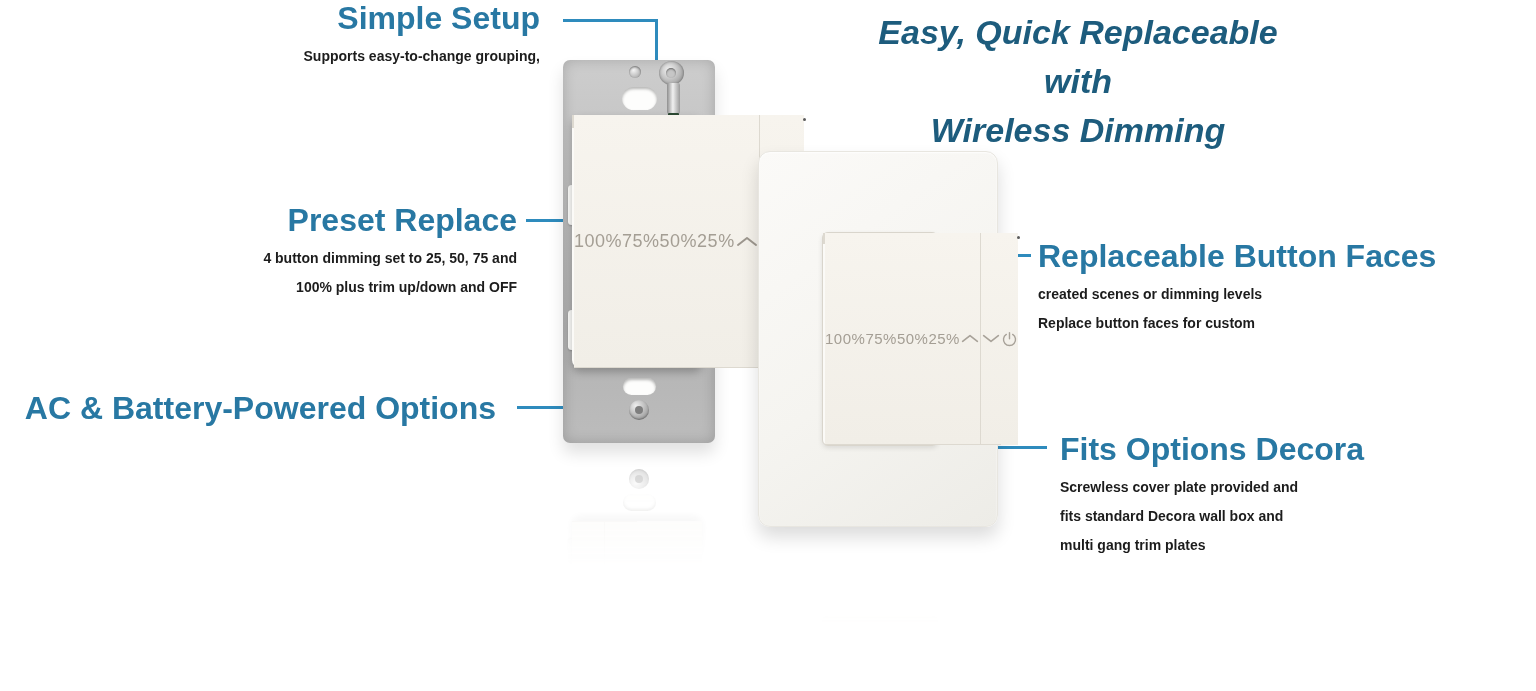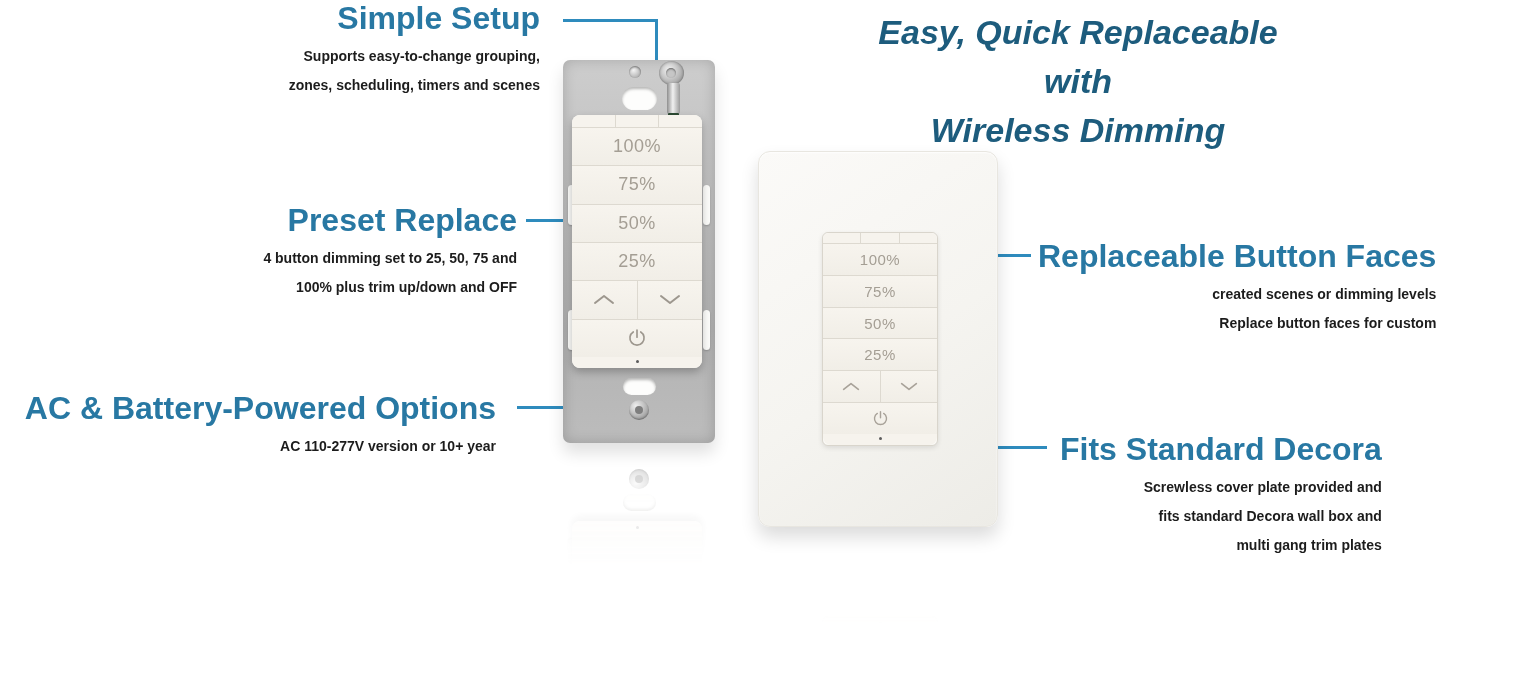--- a/index.html
+++ b/index.html
@@ -13,21 +13,21 @@
   .canvas{
     position:relative;width:1536px;height:691px;background:#fff;overflow:hidden;
     font-family:"Liberation Sans",sans-serif;
   }
   
   .title{
     position:absolute;left:858px;top:8px;width:440px;text-align:center;
     color:var(--title);font-size:34px;font-weight:700;font-style:italic;line-height:49px;
   }
   
-  .blk{position:absolute;text-align:right;}
+  .blk{position:absolute;}
   .blk .hd{font-size:32px;font-weight:700;color:var(--heading);line-height:32px;margin-bottom:8px;white-space:nowrap;}
   .blk .tx{font-size:14px;font-weight:600;color:var(--body);line-height:29px;white-space:nowrap;}
   .blk.right-al{text-align:right;}
   #blk-simple{right:996px;top:2px;}
   #blk-preset{right:1019px;top:204px;}
   #blk-ac{right:1040px;top:392px;}
   #blk-replaceable{left:1038px;top:240px;}
   #blk-fits{left:1060px;top:433px;}
   
   .cl{position:absolute;background:var(--accent);}
@@ -70,21 +70,21 @@
     position:absolute;left:66px;top:340px;width:20px;height:20px;border-radius:50%;
     background:radial-gradient(circle at 35% 30%,#efefef,#9c9c9c 78%);
     box-shadow:inset 0 -1px 2px rgba(0,0,0,.35);
   }
   .screw::after{
     content:'';position:absolute;left:6px;top:6px;width:8px;height:8px;border-radius:50%;background:#7e7e7e;
   }
   .clip{position:absolute;width:7px;height:40px;border-radius:4px;background:#fcfcfa;box-shadow:0 1px 2px rgba(0,0,0,.2);}
   
   .module{
-    position:absolute;display:flex;flex-direction:column;
+    position:absolute;display:flex;
     background:#fbfaf7;border-radius:8px;
   }
   #mod-left{left:9px;top:55px;width:130px;height:253px;box-shadow:0 4px 8px rgba(0,0,0,.25);}
   #mod-right{left:64px;top:81px;width:116px;height:214px;border:1px solid #d9d5cc;border-radius:6px;box-shadow:0 2px 5px rgba(0,0,0,.10);}
   .strip{display:flex;border-bottom:1px solid #ddd9d0;background:#f6f3ed;border-radius:8px 8px 0 0;}
   #mod-left .strip{height:13px;}
   #mod-right .strip{height:11px;border-radius:6px 6px 0 0;}
   .strip div{flex:1;border-right:1px solid #ddd9d0;}
   .strip div:last-child{border-right:none;}
   .btn{
@@ -124,42 +124,40 @@
 <div class="canvas">
 
   <div class="title">
     <div>Easy, Quick Replaceable with</div>
     <div>Wireless Dimming</div>
   </div>
 
   <div class="blk right-al" id="blk-simple">
     <div class="hd">Simple Setup</div>
     <div class="tx">Supports easy-to-change grouping,</div>
-    <div class="tx">zones, scheduling, timers and scenes</div>
   </div>
 
   <div class="blk right-al" id="blk-preset">
     <div class="hd">Preset Replace</div>
     <div class="tx">4 button dimming set to 25, 50, 75 and</div>
     <div class="tx">100% plus trim up/down and OFF</div>
   </div>
 
   <div class="blk right-al" id="blk-ac">
     <div class="hd">AC &amp; Battery-Powered Options</div>
-    <div class="tx">AC 110-277V version or 10+ year</div>
   </div>
 
   <div class="blk" id="blk-replaceable">
     <div class="hd">Replaceable Button Faces</div>
     <div class="tx">created scenes or dimming levels</div>
     <div class="tx">Replace button faces for custom</div>
   </div>
 
   <div class="blk" id="blk-fits">
-    <div class="hd">Fits Standard Decora</div>
+    <div class="hd">Fits Options Decora</div>
     <div class="tx">Screwless cover plate provided and</div>
     <div class="tx">fits standard Decora wall box and</div>
     <div class="tx">multi gang trim plates</div>
   </div>
 
   <div class="cl" style="left:563px;top:19px;width:95px;height:3px;"></div>
   <div class="cl" style="left:655px;top:19px;width:3px;height:50px;"></div>
   <div class="cl sq" style="left:649px;top:64px;width:15px;height:15px;"></div>
 
   <div class="cl" style="left:526px;top:219px;width:74px;height:3px;"></div>

